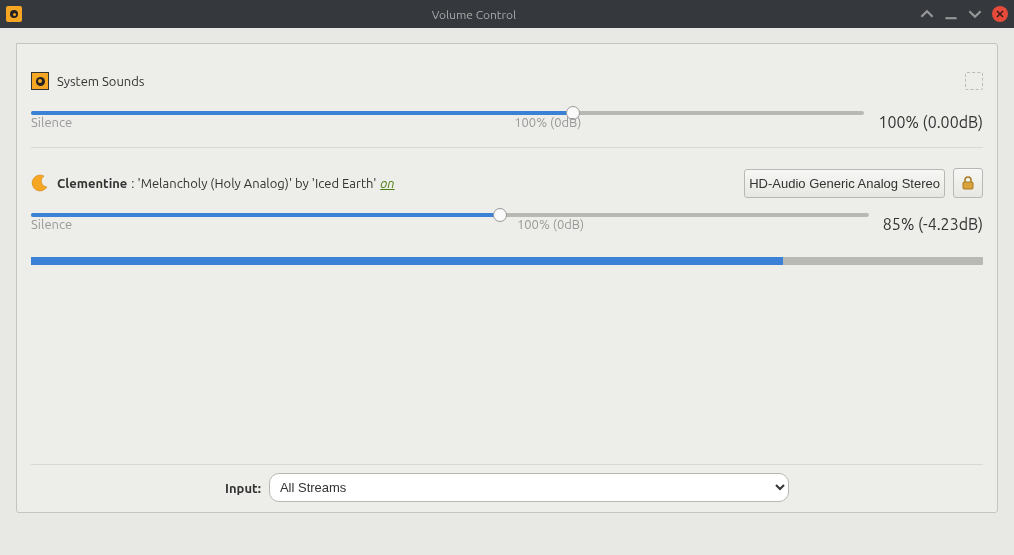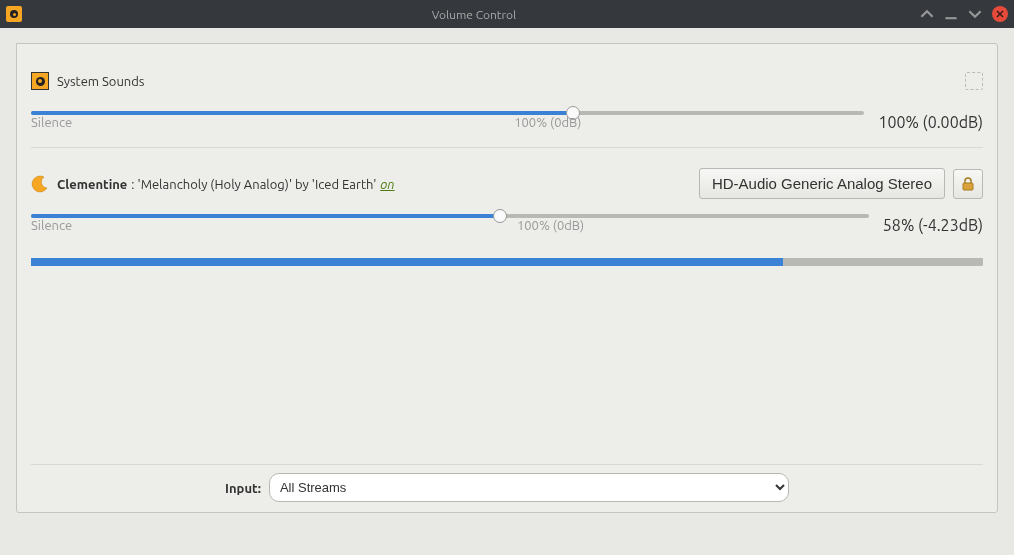--- a/index.html
+++ b/index.html
@@ -114,22 +114,22 @@
 .mute-box {
   width: 18px; height: 18px;
   border: 1px dashed #bbb;
   border-radius: 2px;
   cursor: pointer;
 }
 .device-btn {
   background: linear-gradient(#f7f7f5,#e6e6e2);
   border: 1px solid #b8b8b4;
   border-radius: 3px;
-  padding: 6px 12px;
-  font-size: 15px;
+  padding: 6px 4px;
+  font-size: 13px;
   color: #333;
   cursor: pointer;
 }
 .lock-btn {
   width: 30px; height: 30px;
   background: linear-gradient(#f7f7f5,#e6e6e2);
   border: 1px solid #b8b8b4;
   border-radius: 3px;
   display: flex; align-items: center; justify-content: center;
   cursor: pointer;
@@ -294,21 +294,21 @@
         <div class="slider-wrap">
           <div class="track">
             <div class="track-fill" style="width:56%"></div>
             <div class="thumb" style="left:56%"></div>
           </div>
           <div class="slider-below">
             <span class="sl">Silence</span>
             <span class="mid">100% (0dB)</span>
           </div>
         </div>
-        <div class="readout">58% (-4.23dB)</div>
+        <div class="readout">85% (-4.23dB)</div>
       </div>
       <div class="vu-bar">
         <div class="vu-fill" style="width:79%"></div>
       </div>
     </div>
 
     <div class="spacer"></div>
 
     <div class="footer">
       <label>Input:</label>

